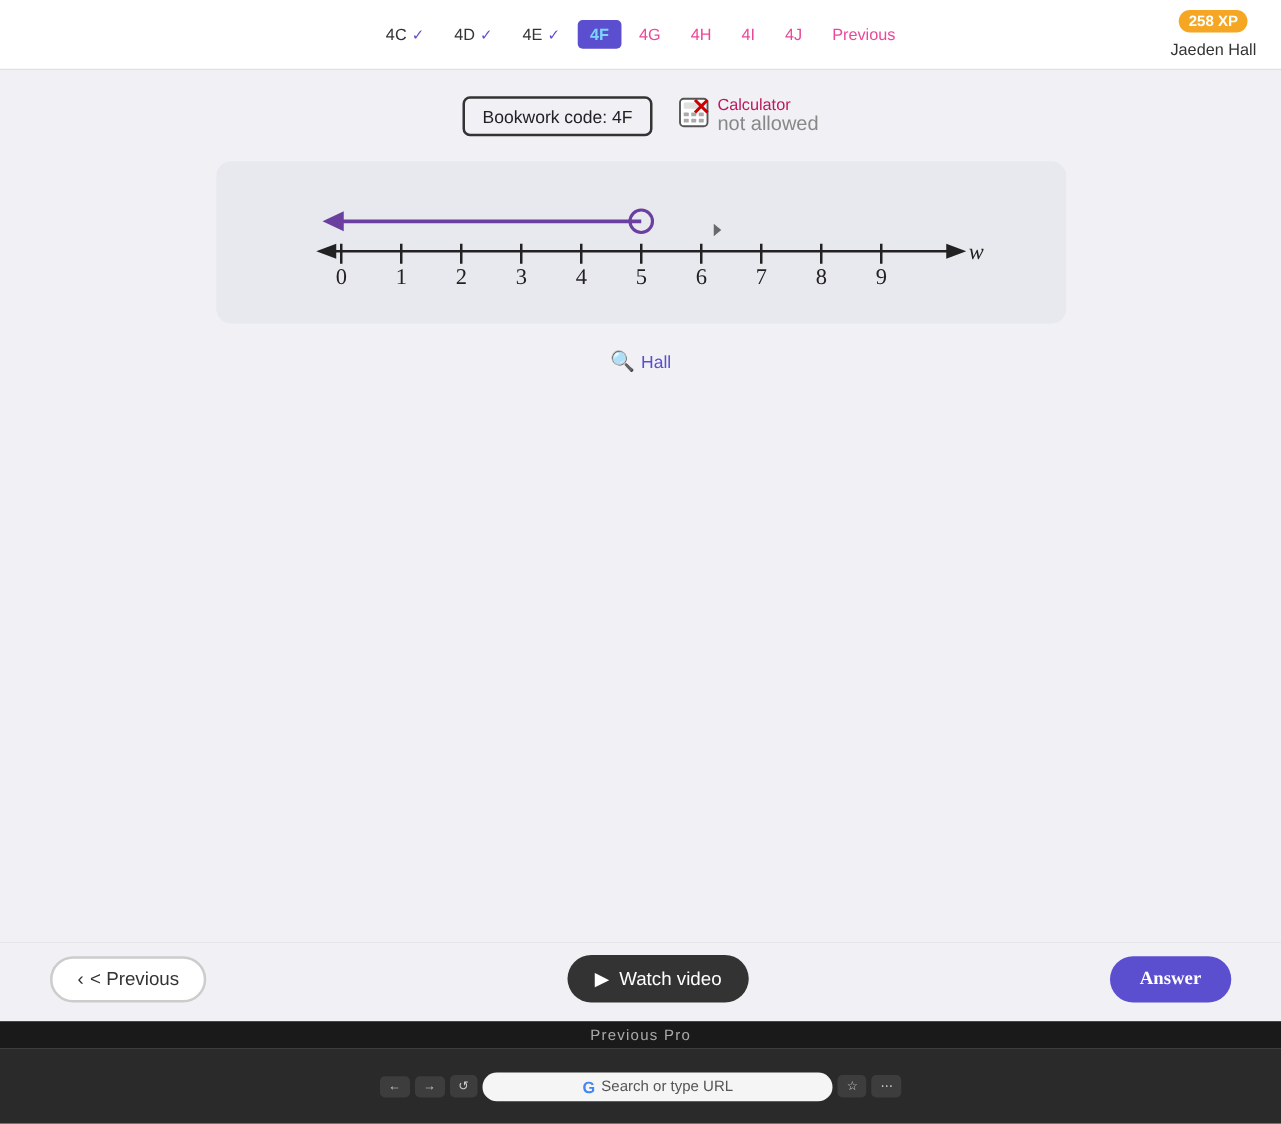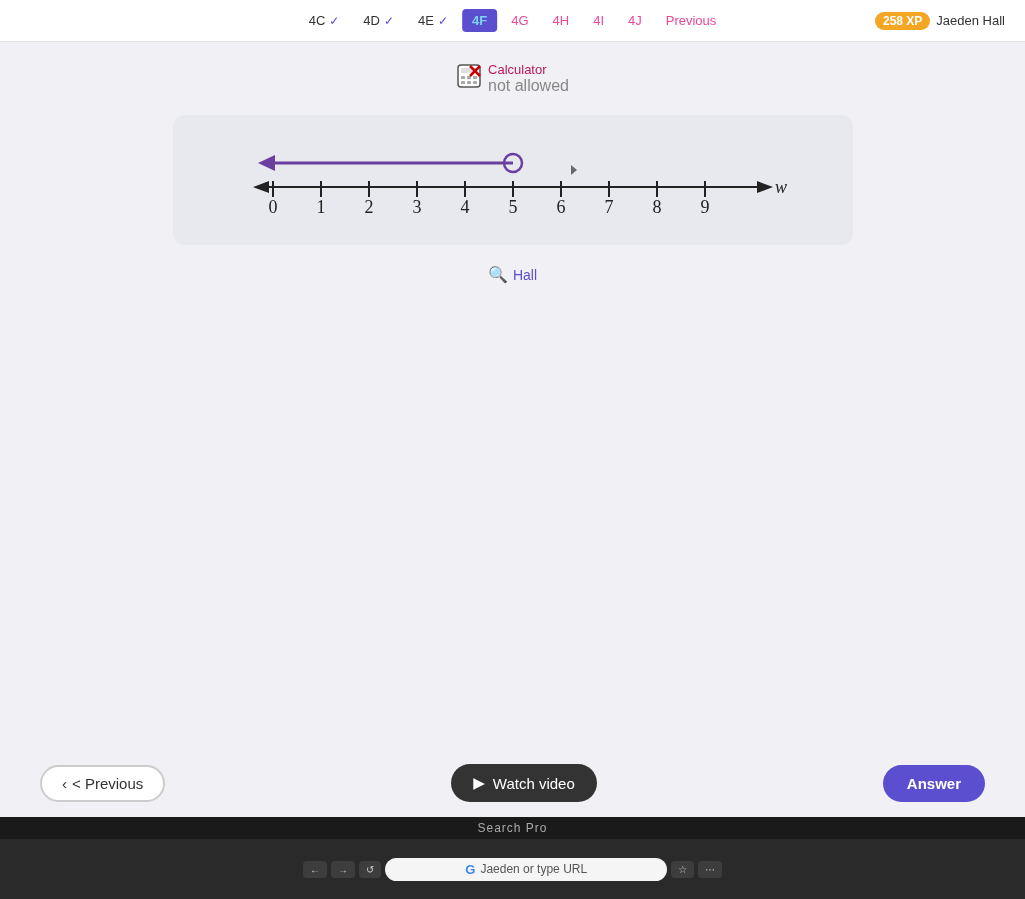--- a/index.html
+++ b/index.html
@@ -55,20 +55,21 @@
       color: #5b4fcf;
       font-size: 12px;
     }
     .xp-user {
       display: flex;
       align-items: center;
       gap: 6px;
       font-size: 13px;
       color: #333;
       margin-left: auto;
+      flex-direction: column;
     }
     .xp-badge {
       background: #f5a623;
       color: #fff;
       border-radius: 10px;
       padding: 2px 8px;
       font-size: 12px;
       font-weight: 700;
     }
 
@@ -180,20 +181,21 @@
     }
     .btn-answer {
       background: #5b4fcf;
       color: #fff;
       border: none;
       border-radius: 20px;
       padding: 10px 24px;
       font-size: 15px;
       font-weight: 600;
       cursor: pointer;
+      font-family: Liberation Serif, serif;
     }
 
     
     .macbook-bar {
       background: #1a1a1a;
       text-align: center;
       padding: 4px;
       font-size: 12px;
       color: #aaa;
       letter-spacing: 1px;
@@ -272,20 +274,21 @@
 
   <div class="xp-user">
     <span class="xp-badge">258 XP</span>
     <span>Jaeden Hall</span>
   </div>
 </div>
 
 <div class="main-content">
 
   <div class="bookwork-row">
+    <div class="bookwork-code">Bookwork code: 4F</div>
     <div class="calculator-badge">
       <span style="font-size:20px; position:relative; display:inline-block;">
         <svg width="26" height="26" viewBox="0 0 26 26" fill="none" xmlns="http://www.w3.org/2000/svg">
           <rect x="2" y="2" width="22" height="22" rx="3" stroke="#555" stroke-width="1.5" fill="white"></rect>
           <rect x="5" y="5" width="16" height="5" rx="1" fill="#e0e0e0"></rect>
           <rect x="5" y="13" width="4" height="3" rx="0.5" fill="#aaa"></rect>
           <rect x="11" y="13" width="4" height="3" rx="0.5" fill="#aaa"></rect>
           <rect x="17" y="13" width="4" height="3" rx="0.5" fill="#aaa"></rect>
           <rect x="5" y="18" width="4" height="3" rx="0.5" fill="#aaa"></rect>
           <rect x="11" y="18" width="4" height="3" rx="0.5" fill="#aaa"></rect>
@@ -373,25 +376,25 @@
     <span>▶</span>
     <span>Watch video</span>
   </button>
 
   <button class="btn-answer">
     <span>Answer</span>
   </button>
 </div>
 
 <div class="macbook-bar">
-  <span>Search Pro</span>
+  <span>Previous Pro</span>
 </div>
 <div class="keyboard-bar">
   <div class="keyboard-key">←</div>
   <div class="keyboard-key">→</div>
   <div class="keyboard-key">↺</div>
   <div class="keyboard-search">
     <span style="color:#4285F4; font-weight:700; font-size:13px;">G</span>
-    <span style="font-size:12px; color:#555;">Jaeden or type URL</span>
+    <span style="font-size:12px; color:#555;">Search or type URL</span>
   </div>
   <div class="keyboard-key">☆</div>
   <div class="keyboard-key">⋯</div>
 </div>
 
 </body></html>

